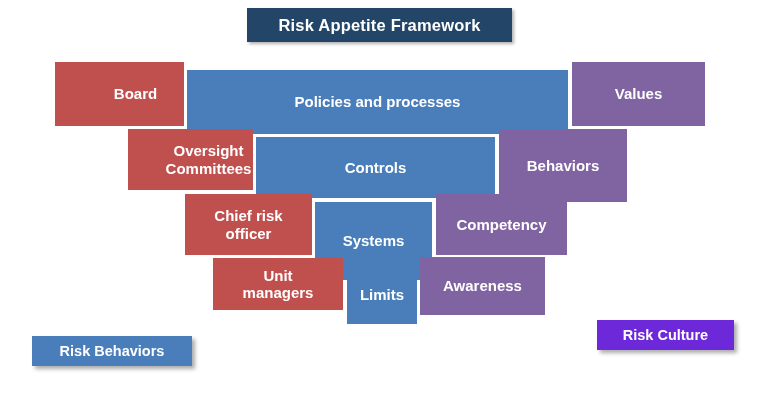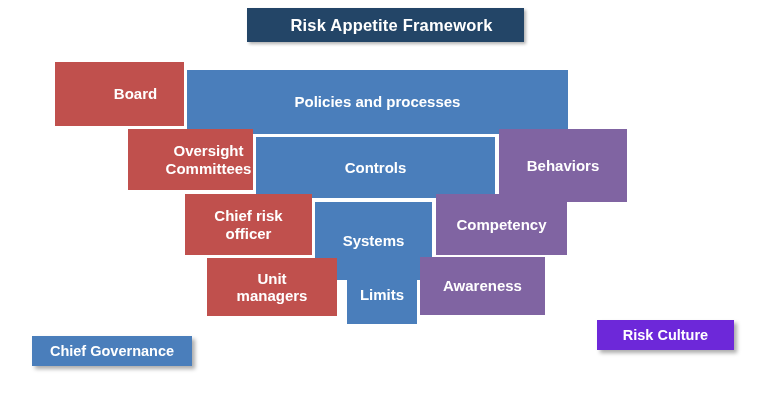--- a/index.html
+++ b/index.html
@@ -27,21 +27,20 @@
     height: 34px;
     background: #234567;
     color: #ffffff;
     font-size: 16.5px;
     font-weight: bold;
     letter-spacing: 0.2px;
     display: flex;
     align-items: center;
     justify-content: center;
     box-shadow: 2px 2px 3px rgba(0,0,0,0.30);
-    padding-left: 12px;
   }
 
   .cell {
     position: absolute;
     color: #ffffff;
     font-weight: bold;
     font-size: 15px;
     line-height: 1.15;
     display: flex;
     align-items: center;
@@ -90,20 +89,23 @@
 <div id="stage">
 
   <div class="title-box">Risk Appetite Framework</div>
 
   <div class="cell c-red" style="left:55px; top:62px; width:129px; height:64px;padding-left:36px;">
     <span>Board</span>
   </div>
   <div class="cell c-blue" style="left:187px; top:62px; width:381px; height:64px;">
     <span>Policies and processes</span>
   </div>
+  <div class="cell c-purple" style="left:572px; top:62px; width:133px; height:64px;">
+    <span>Values</span>
+  </div>
 
   <div class="cell c-red" style="left:128px; top:129px; width:125px; height:61px;padding-left:40px;">
     <span>Oversight
 Committees</span>
   </div>
   <div class="cell c-blue" style="left:256px; top:129px; width:239px; height:61px;text-align:right;">
     <span>Controls</span>
   </div>
   <div class="cell c-purple" style="left:499px; top:129px; width:128px; height:73px;">
     <span>Behaviors</span>
@@ -113,27 +115,27 @@
     <span>Chief risk
 officer</span>
   </div>
   <div class="cell c-blue" style="left:315px; top:194px; width:117px; height:78px;">
     <span>Systems</span>
   </div>
   <div class="cell c-purple" style="left:436px; top:194px; width:131px; height:61px;">
     <span>Competency</span>
   </div>
 
-  <div class="cell c-red" style="left:207px; top:258px; width:130px; height:58px;">
+  <div class="cell c-red" style="left:213px; top:258px; width:130px; height:52px;">
     <span>Unit
 managers</span>
   </div>
   <div class="cell c-blue" style="left:347px; top:258px; width:70px; height:58px;">
     <span>Limits</span>
   </div>
   <div class="cell c-purple" style="left:420px; top:257px; width:125px; height:58px;">
     <span>Awareness</span>
   </div>
 
-  <div class="footer-box footer-left">Chief Governance</div>
+  <div class="footer-box footer-left">Risk Behaviors</div>
   <div class="footer-box footer-right">Risk Culture</div>
 
 </div>
 
 </body></html>

